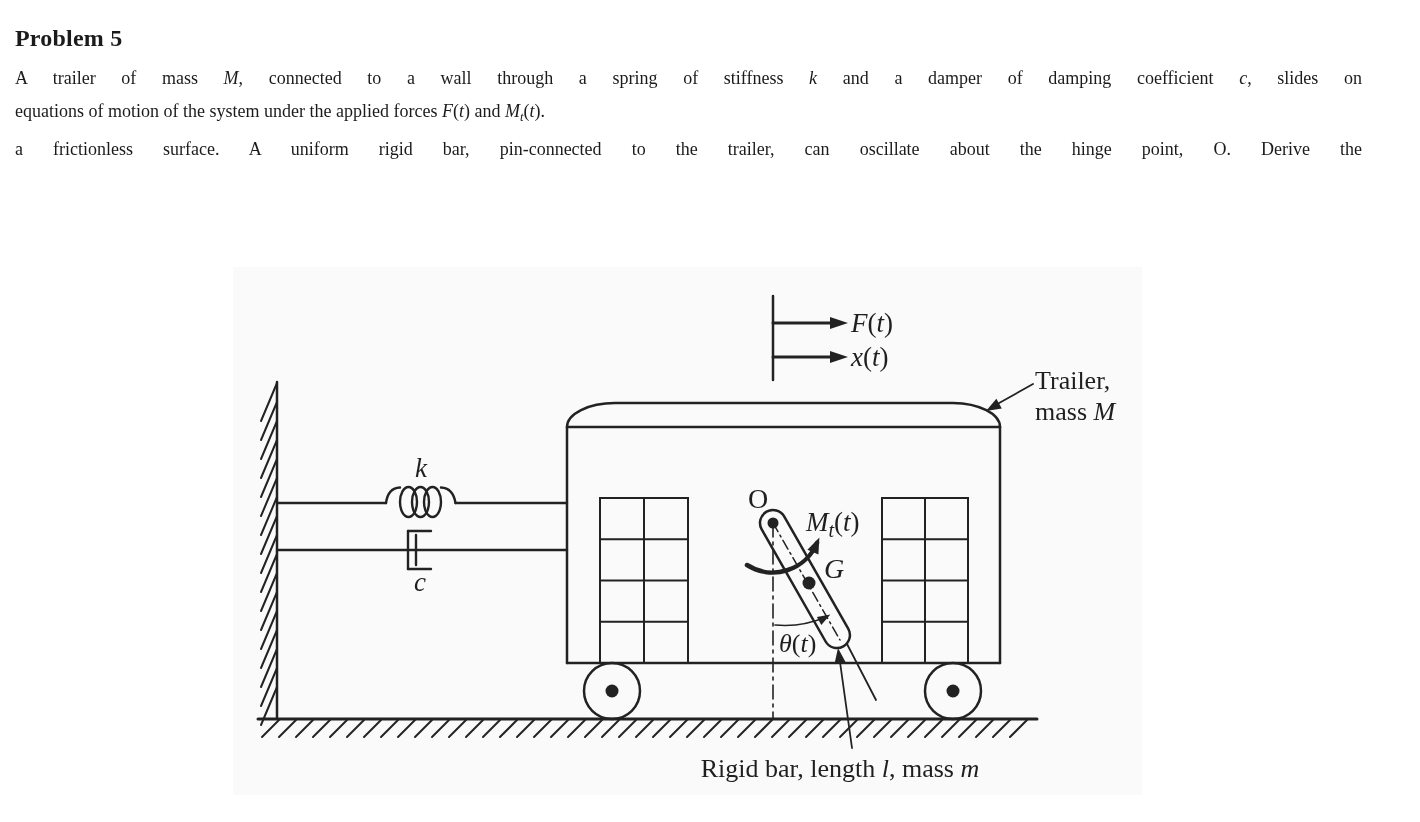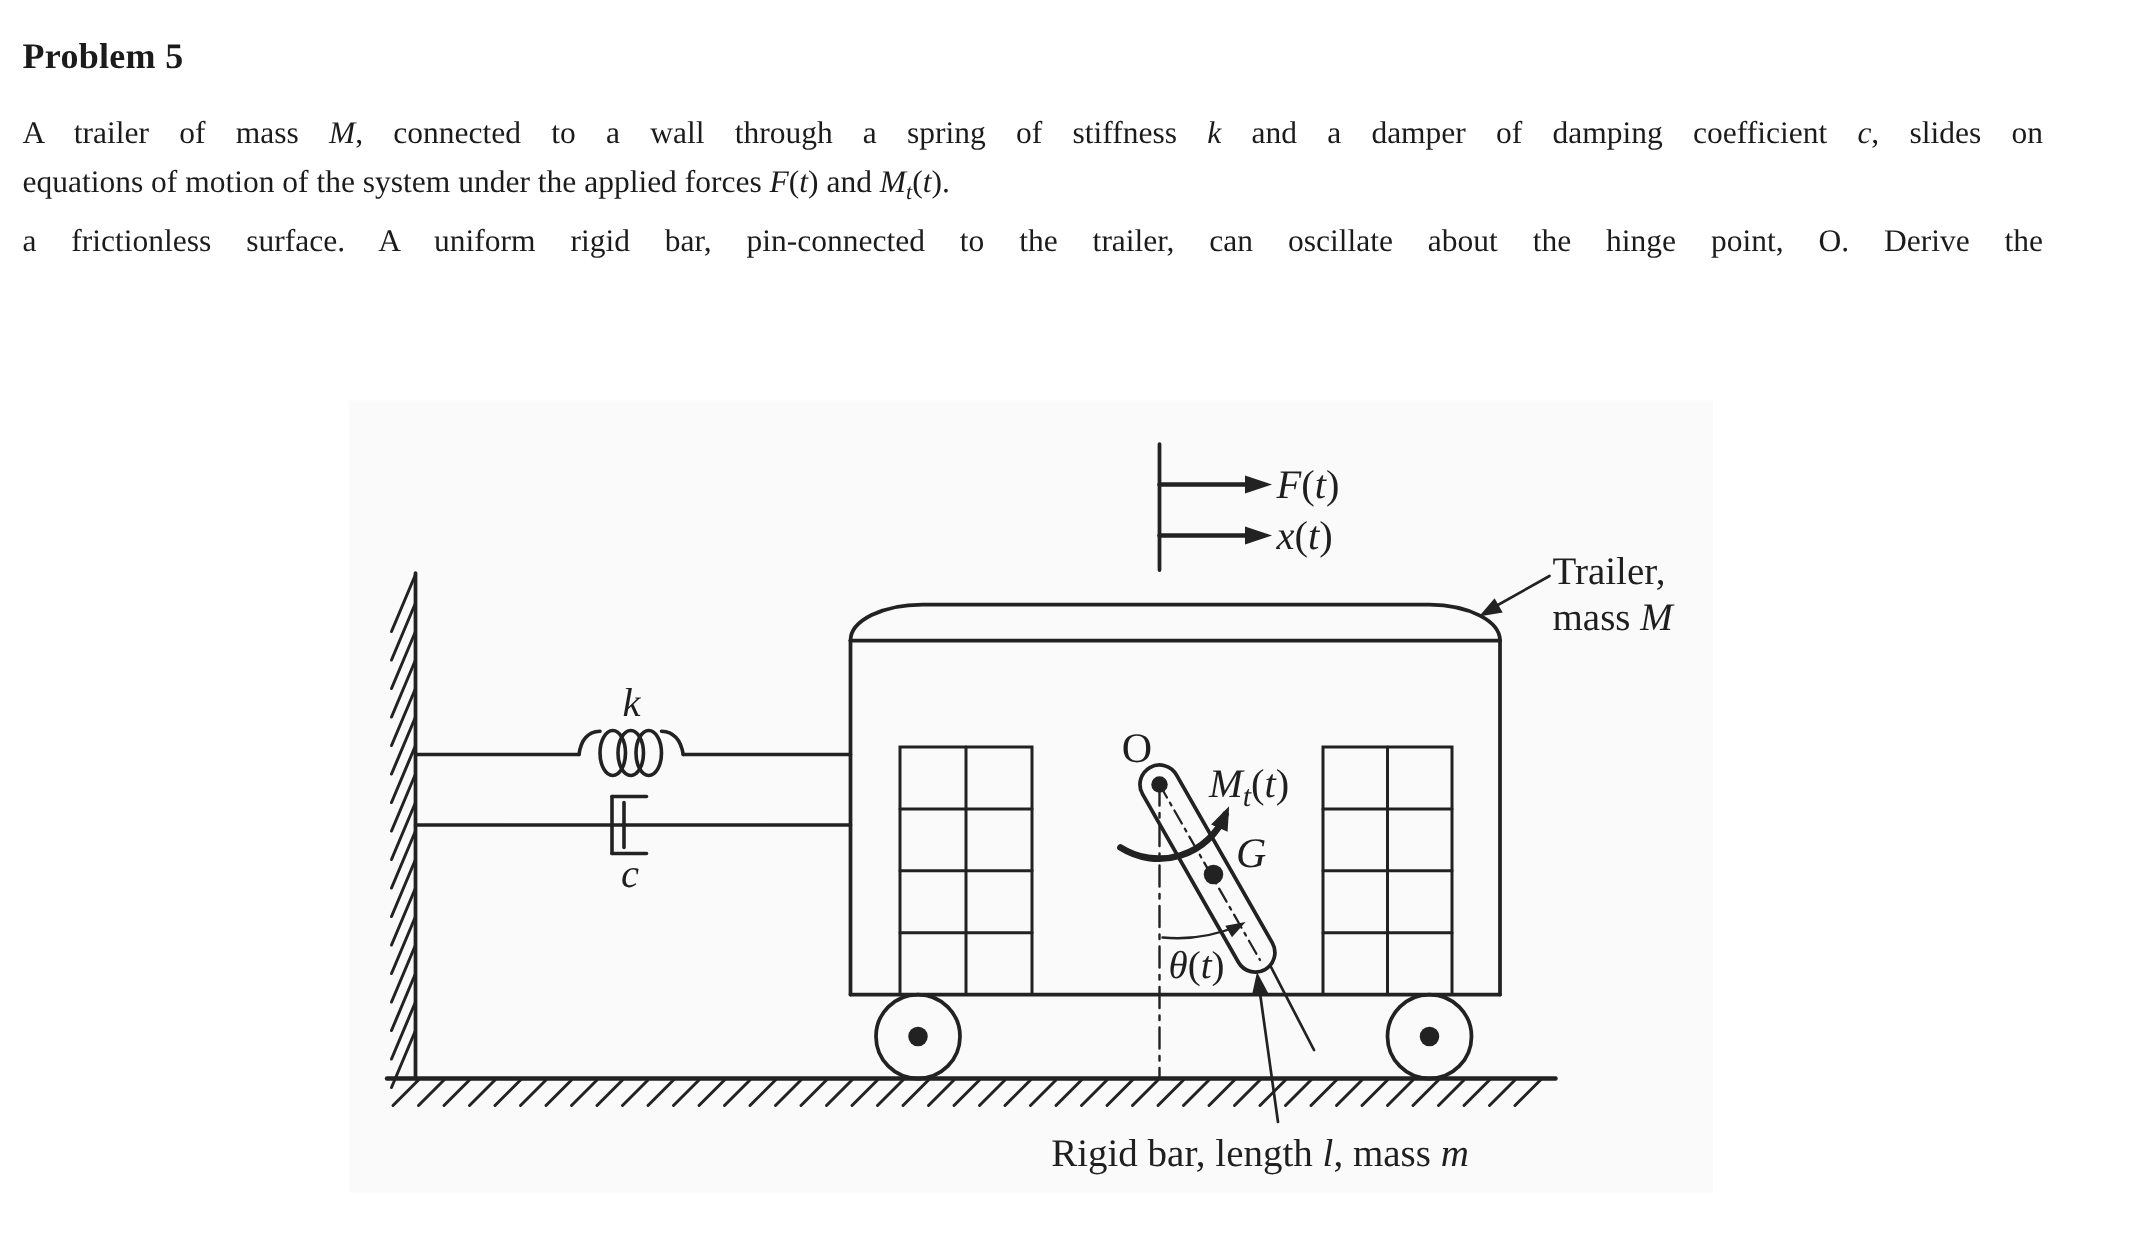--- a/index.html
+++ b/index.html
@@ -2,21 +2,21 @@
 <html><head>
 <meta charset="utf-8">
 <style>
   html,body { margin:0; padding:0; }
   body {
     width:1420px; height:822px; position:relative; overflow:hidden;
     background:#ffffff; color:#1b1b1b;
     font-family:"Liberation Serif","DejaVu Serif",serif;
   }
   .title { position:absolute; left:15px; top:25px; font-size:24px; font-weight:bold; letter-spacing:.2px; }
-  .stmt  { position:absolute; left:15px; top:72px; width:1347px; font-size:21px; }
+  .stmt  { position:absolute; left:15px; top:62px; width:1347px; font-size:18px; }
   .stmt .line { line-height:32.5px; text-align:justify; white-space:normal; }
   .stmt .line.just { text-align-last:justify; }
   .it   { font-style:italic; }
   .ssub { font-style:italic; font-size:0.70em; vertical-align:-0.30em; }
   svg.fig { position:absolute; left:0; top:0; }
   svg.fig text { font-family:"Liberation Serif","DejaVu Serif",serif; fill:#1f1f1f; }
 </style>
 </head>
 <body>
 

